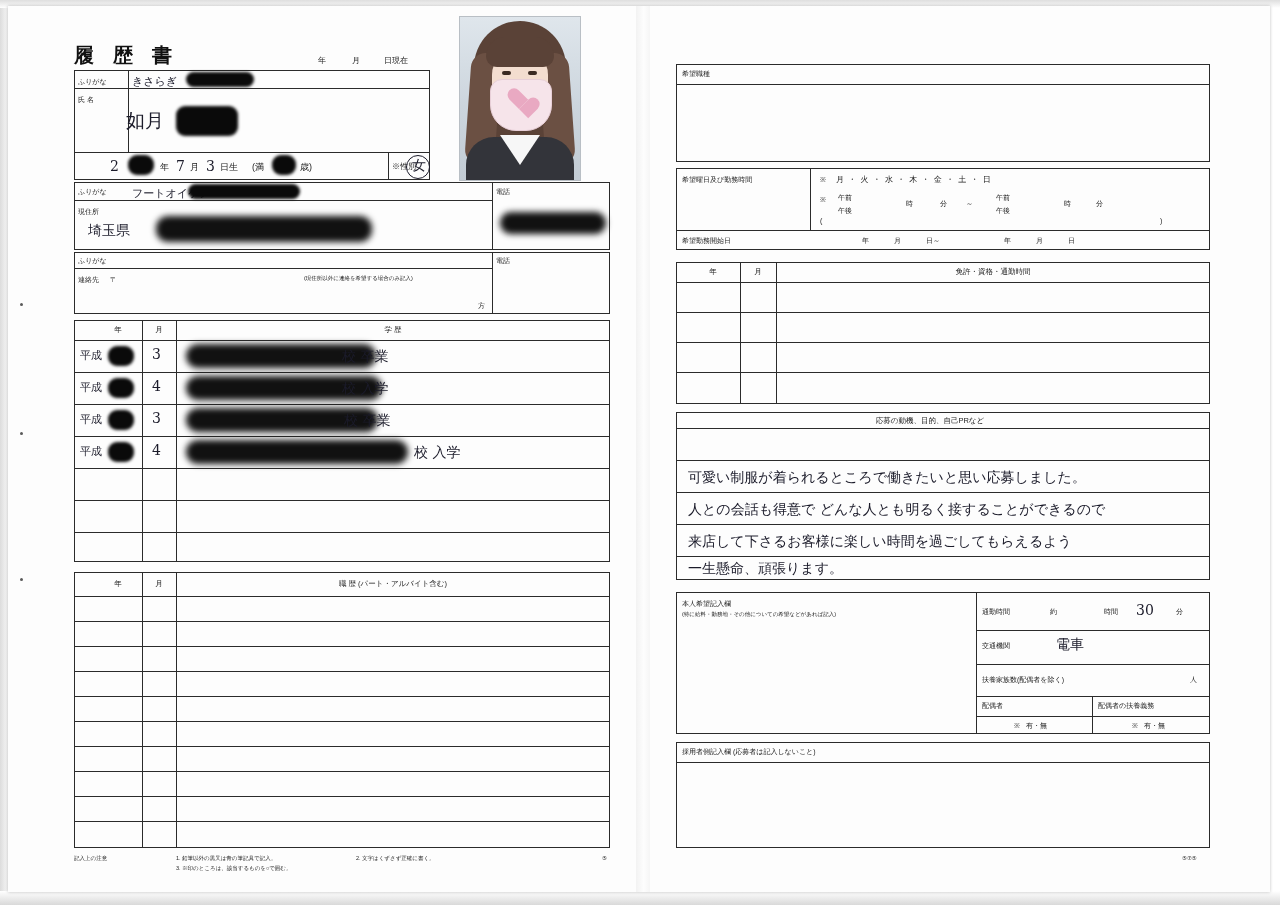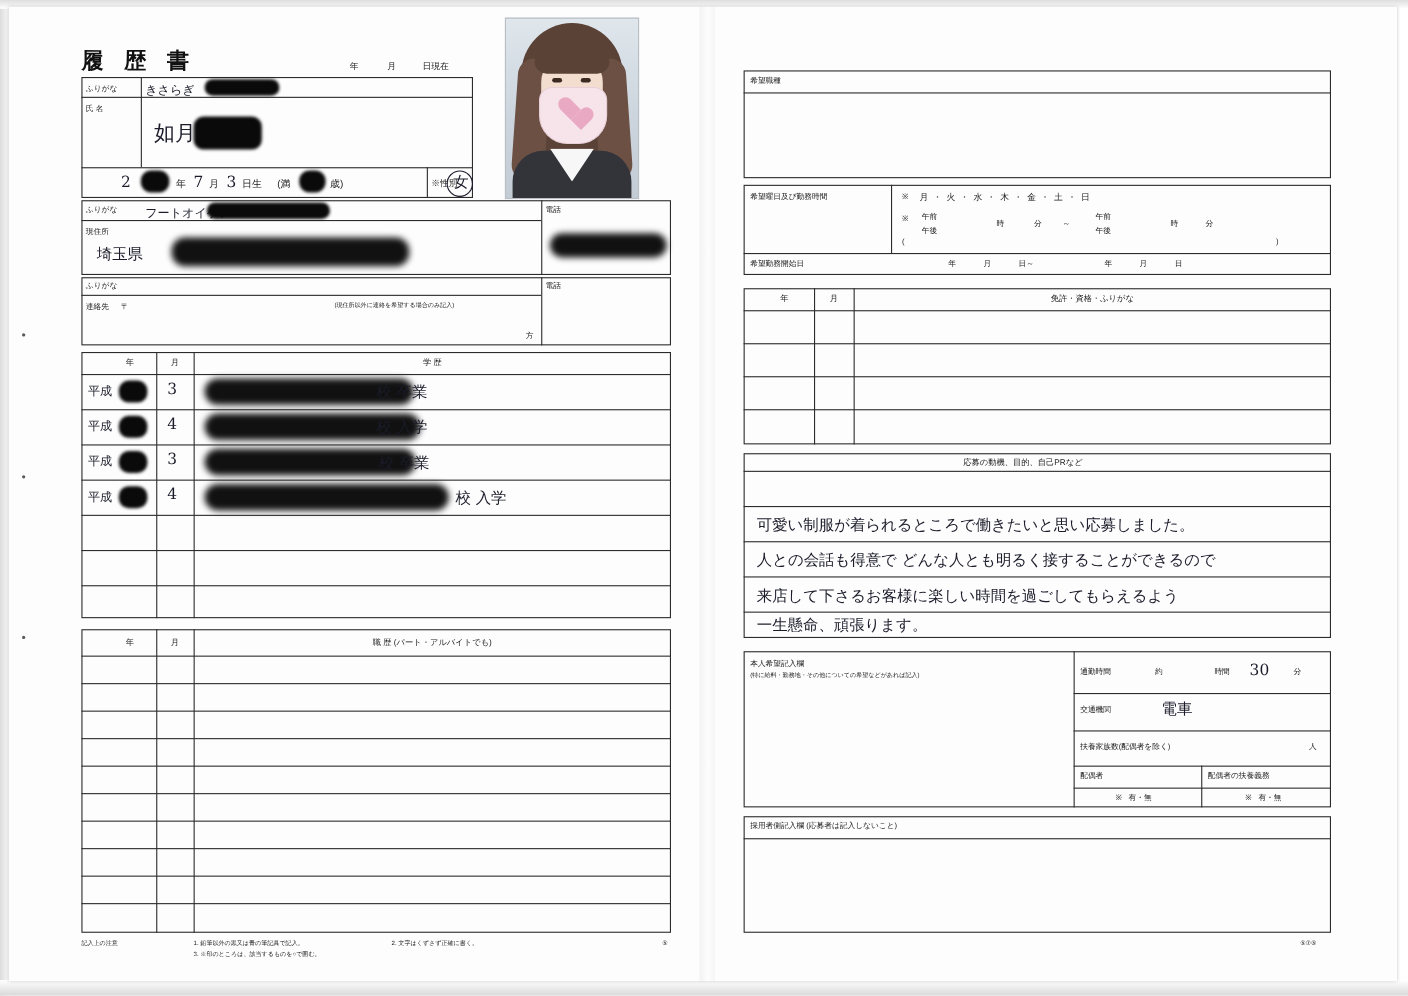--- a/index.html
+++ b/index.html
@@ -216,21 +216,21 @@
   <div class="box" style="left:74px; top:70px; width:356px; height:110px;"></div>
   <div class="line hl" style="left:74px; top:88px; width:356px;"></div>
   <div class="line hl" style="left:74px; top:152px; width:356px;"></div>
   <div class="line vl" style="left:128px; top:70px; height:82px;"></div>
   <div class="line vl" style="left:388px; top:152px; height:28px;"></div>
 
   <div class="lab" style="left:78px; top:78px;">ふりがな</div>
   <div class="lab" style="left:78px; top:96px;">氏 名</div>
   <div class="hw hw-sm" style="left:132px; top:74px;">きさらぎ</div>
   <div class="redact" style="left:186px; top:72px; width:68px; height:15px;"></div>
-  <div class="hw hw-lg" style="left:126px; top:108px;margin-left:14px;">如月</div>
+  <div class="hw hw-lg" style="left:126px; top:108px;">如月</div>
   <div class="redact" style="left:176px; top:106px; width:62px; height:30px;"></div>
 
   <div class="hw hw-md" style="left:110px; top:158px;">2</div>
   <div class="redact" style="left:128px; top:155px; width:26px; height:20px;"></div>
   <div class="lab" style="left:160px; top:163px; font-size:9px;">年</div>
   <div class="hw hw-md" style="left:176px; top:158px;">7</div>
   <div class="lab" style="left:190px; top:163px; font-size:9px;">月</div>
   <div class="hw hw-md" style="left:206px; top:158px;">3</div>
   <div class="lab" style="left:220px; top:163px; font-size:9px;">日生</div>
   <div class="lab" style="left:252px; top:163px; font-size:9px;">(満</div>
@@ -300,21 +300,21 @@
   <div class="hw hw-md" style="left:152px; top:442px;">4</div>
   <div class="redact-soft" style="left:186px; top:440px; width:222px; height:24px;"></div>
   <div class="hw hw-md" style="left:414px; top:444px;">校  入学</div>
 
   <div class="box" style="left:74px; top:572px; width:536px; height:276px;"></div>
   <div class="line hl" style="left:74px; top:596px; width:536px;"></div>
   <div class="line vl" style="left:142px; top:572px; height:276px;"></div>
   <div class="line vl" style="left:176px; top:572px; height:276px;"></div>
   <div class="lab-c" style="left:98px; top:580px; width:40px;">年</div>
   <div class="lab-c" style="left:146px; top:580px; width:26px;">月</div>
-  <div class="lab-c" style="left:176px; top:580px; width:434px;">職 歴 (パート・アルバイトでも)</div>
+  <div class="lab-c" style="left:176px; top:580px; width:434px;">職 歴 (パート・アルバイト含む)</div>
 
   <div class="line hl" style="left:74px; top:621px; width:536px;"></div>
   <div class="line hl" style="left:74px; top:646px; width:536px;"></div>
   <div class="line hl" style="left:74px; top:671px; width:536px;"></div>
   <div class="line hl" style="left:74px; top:696px; width:536px;"></div>
   <div class="line hl" style="left:74px; top:721px; width:536px;"></div>
   <div class="line hl" style="left:74px; top:746px; width:536px;"></div>
   <div class="line hl" style="left:74px; top:771px; width:536px;"></div>
   <div class="line hl" style="left:74px; top:796px; width:536px;"></div>
   <div class="line hl" style="left:74px; top:821px; width:536px;"></div>
@@ -354,21 +354,21 @@
   <div class="lab" style="left:1004px; top:237px;">年</div>
   <div class="lab" style="left:1036px; top:237px;">月</div>
   <div class="lab" style="left:1068px; top:237px;">日</div>
 
   <div class="box" style="left:676px; top:262px; width:534px; height:142px;"></div>
   <div class="line hl" style="left:676px; top:282px; width:534px;"></div>
   <div class="line vl" style="left:740px; top:262px; height:142px;"></div>
   <div class="line vl" style="left:776px; top:262px; height:142px;"></div>
   <div class="lab-c" style="left:692px; top:268px; width:42px;">年</div>
   <div class="lab-c" style="left:744px; top:268px; width:28px;">月</div>
-  <div class="lab-c" style="left:776px; top:268px; width:434px;">免許・資格・ふりがな</div>
+  <div class="lab-c" style="left:776px; top:268px; width:434px;">免許・資格・通勤時間</div>
   <div class="line hl" style="left:676px; top:312px; width:534px;"></div>
   <div class="line hl" style="left:676px; top:342px; width:534px;"></div>
   <div class="line hl" style="left:676px; top:372px; width:534px;"></div>
 
   <div class="box" style="left:676px; top:412px; width:534px; height:168px;"></div>
   <div class="line hl" style="left:676px; top:428px; width:534px;"></div>
   <div class="lab-c" style="left:676px; top:417px; width:508px;">応募の動機、目的、自己PRなど</div>
   <div class="line hl" style="left:676px; top:460px; width:534px;"></div>
   <div class="line hl" style="left:676px; top:492px; width:534px;"></div>
   <div class="line hl" style="left:676px; top:524px; width:534px;"></div>

